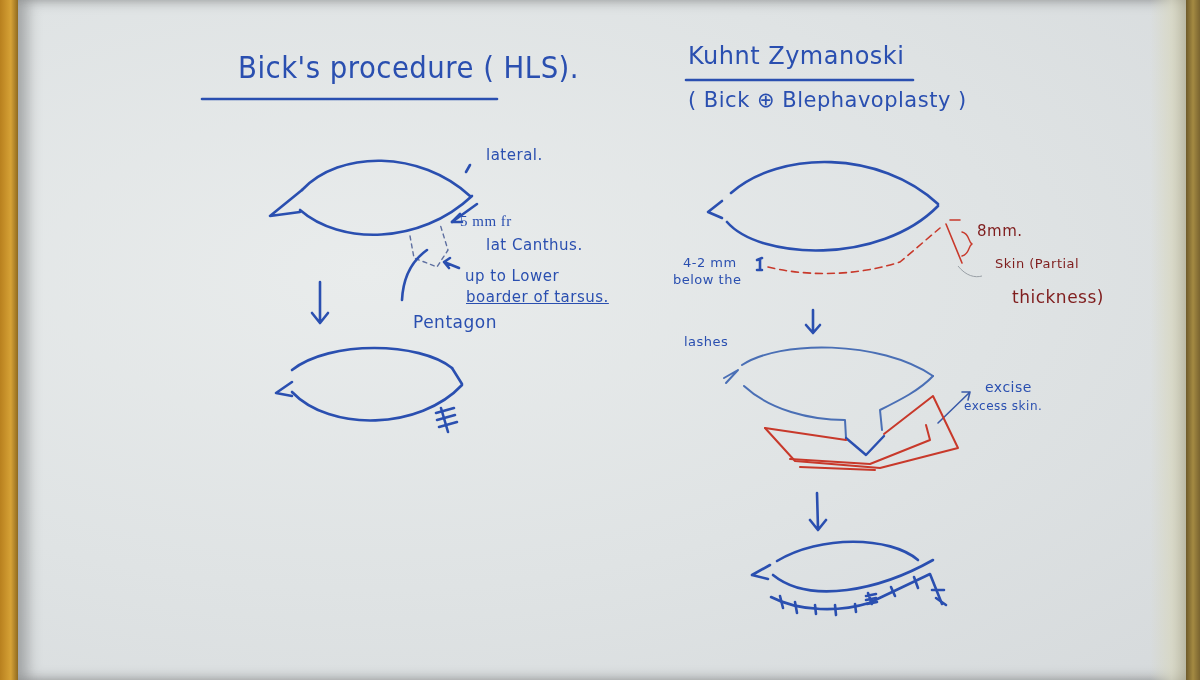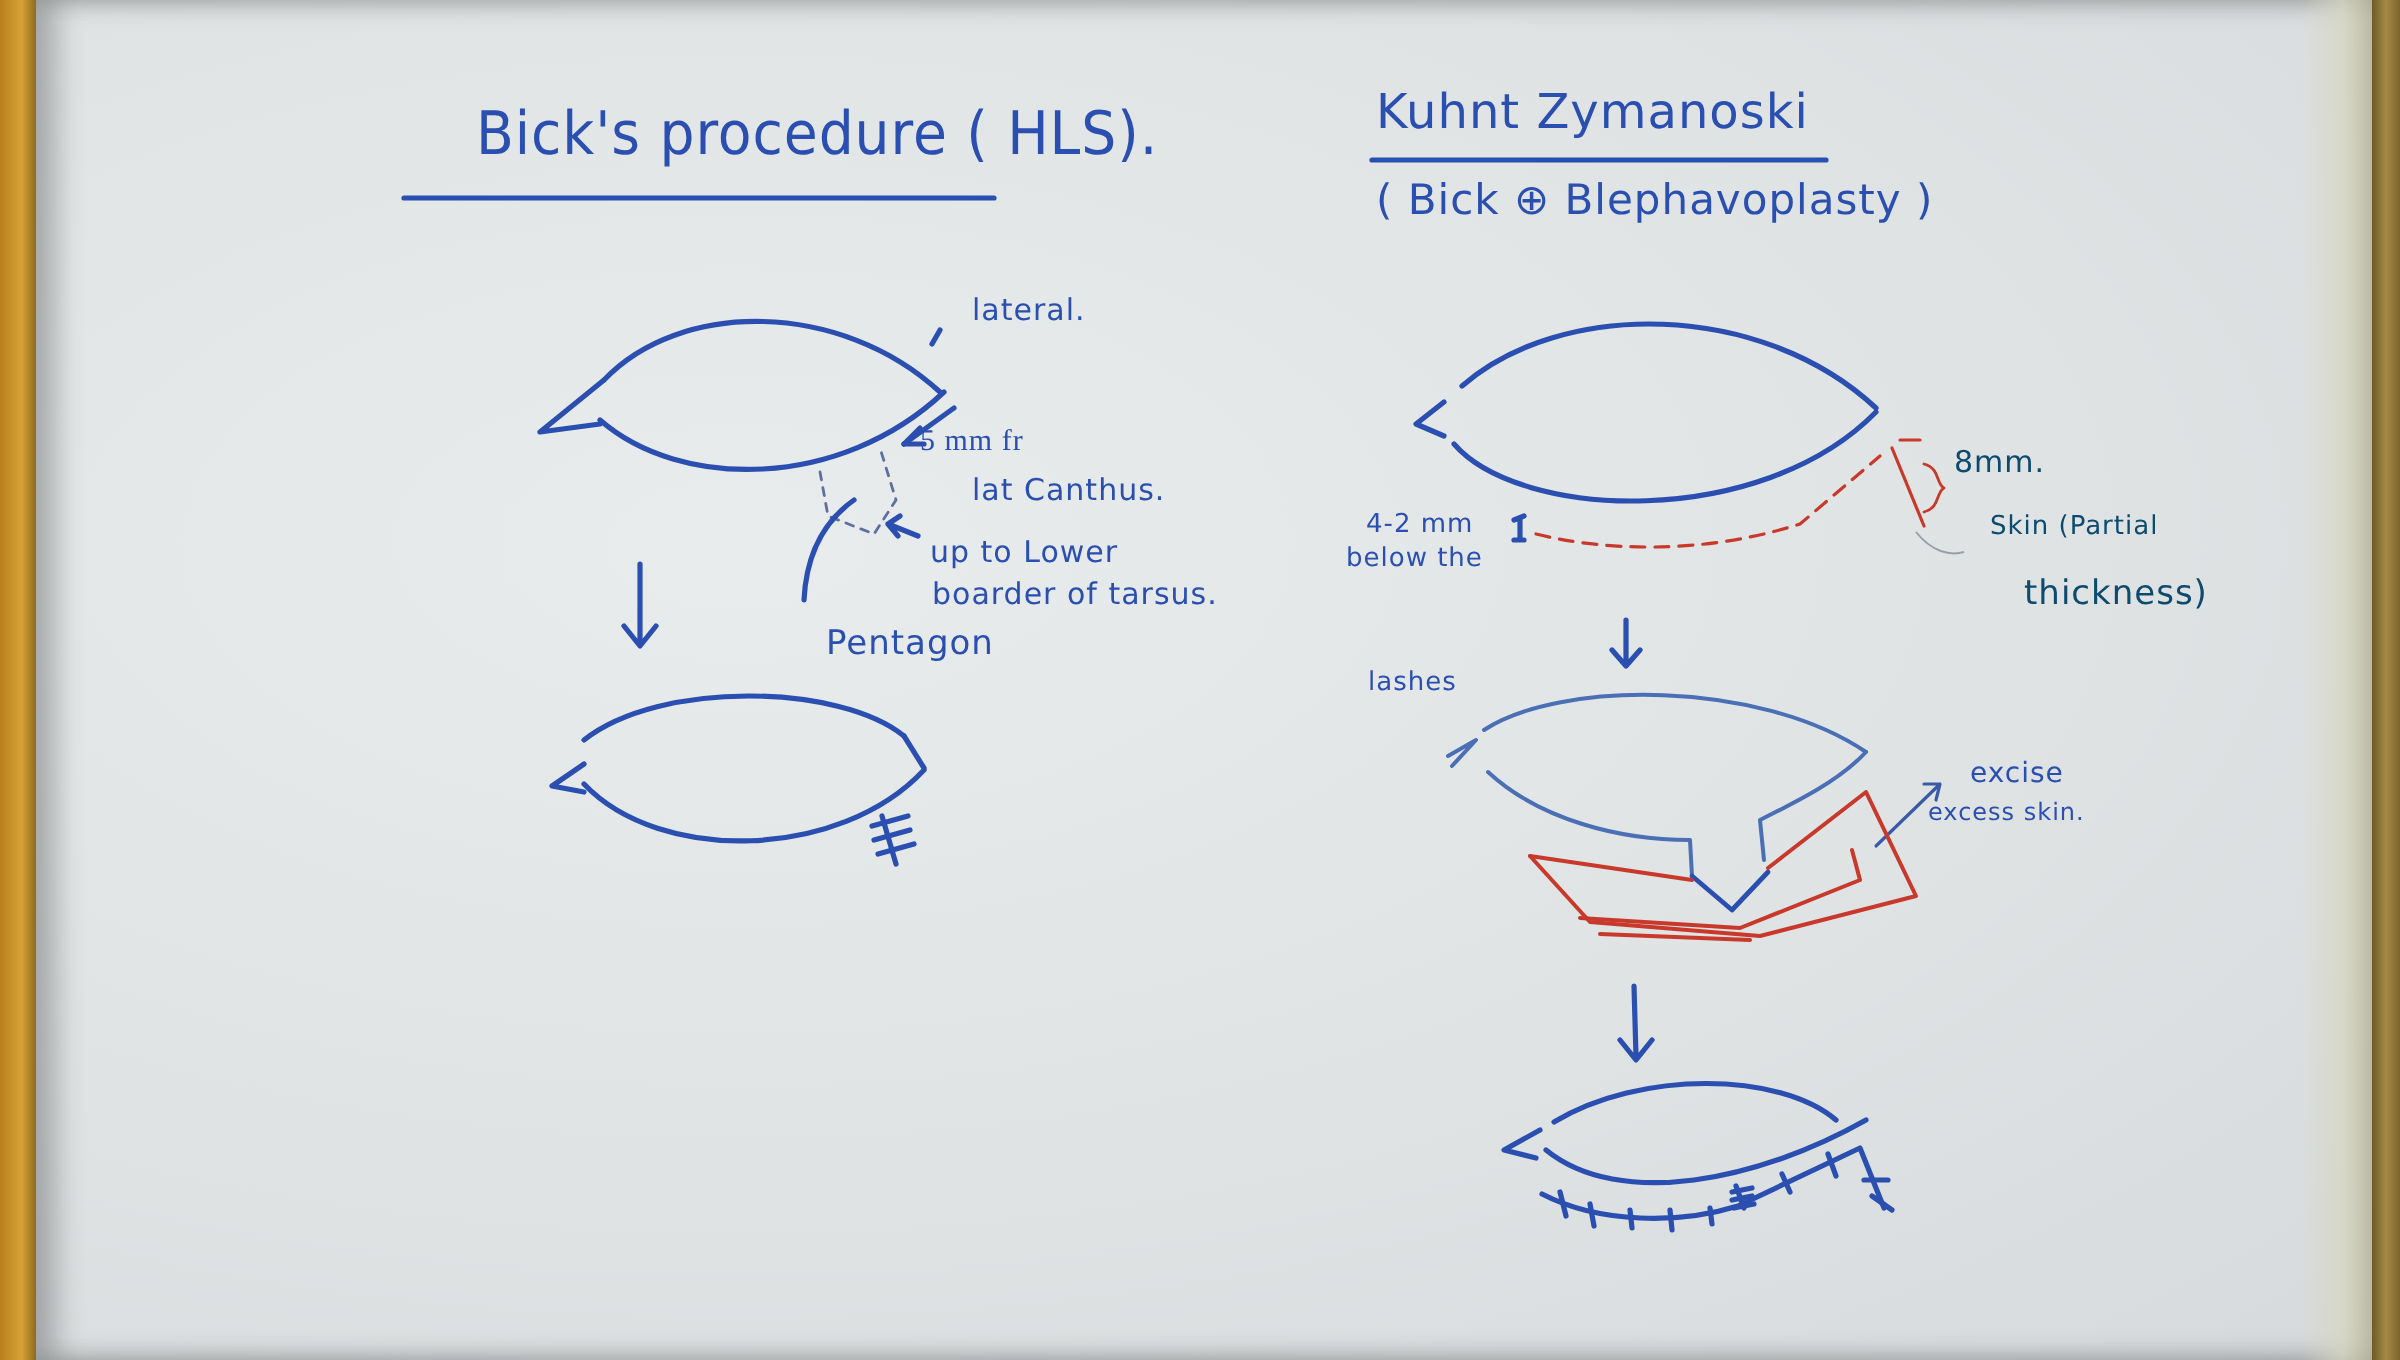--- a/index.html
+++ b/index.html
@@ -26,21 +26,21 @@
       position: absolute; left: 1150px; top: 0; width: 36px; height: 680px;
       background: linear-gradient(90deg, rgba(210,214,200,0) 0%, rgba(215,214,190,0.7) 60%, rgba(190,185,150,0.6) 100%);
     }
     svg.ink { position: absolute; left: 0; top: 0; }
     .hw {
       position: absolute; white-space: nowrap;
       font-family: "DejaVu Sans", sans-serif;
       letter-spacing: 0.5px;
     }
     .blue { color: #2a4fb0; }
-    .red { color: #0c4a6e; }
+    .red { color: #7f1d1d; }
     .title-l { font-size: 30px; left: 238px; top: 50px; transform: scaleX(0.92); transform-origin: left; }
     .title-r { font-size: 24px; left: 688px; top: 42px; }
     .subtitle-r { font-size: 21px; left: 688px; top: 88px; }
     .sm { font-size: 15px; line-height: 19px; }
   </style>
 </head>
 <body>
 
 <div class="frame-left"></div>
 <div class="board"></div>
@@ -128,21 +128,21 @@
   </g>
   <path d="M958 266 C966 276, 975 278, 982 276" fill="none" stroke="#9aa0a6" stroke-width="1"></path>
 </svg>
 
 <div class="hw blue title-l">Bick's procedure ( HLS).</div>
 
 <div class="hw blue sm" style="left:486px;top:146px;">lateral.</div>
 <div class="hw blue sm" style="left:460px;top:212px;font-family:Liberation Serif, serif;">5 mm fr</div>
 <div class="hw blue sm" style="left:486px;top:236px;">lat Canthus.</div>
 <div class="hw blue sm" style="left:465px;top:267px;text-align:center;">up to Lower</div>
-<div class="hw blue sm" style="left:466px;top:288px;">boarder of tarsus.</div>
+<div class="hw blue sm" style="left:466px;top:288px;text-decoration:underline;">boarder of tarsus.</div>
 <div class="hw blue" style="left:413px;top:312px;font-size:17px;">Pentagon</div>
 
 <div class="hw blue title-r">Kuhnt Zymanoski</div>
 <div class="hw blue subtitle-r">( Bick ⊕ Blephavoplasty )</div>
 
 <div class="hw blue sm" style="left:683px;top:253px;font-size:13px;">4-2 mm</div>
 <div class="hw blue sm" style="left:673px;top:270px;font-size:13px;">below the</div>
 <div class="hw blue sm" style="left:684px;top:288px;font-size:13px;margin-top:44px;">lashes</div>
 
 <div class="hw red sm" style="left:977px;top:222px;">8mm.</div>

